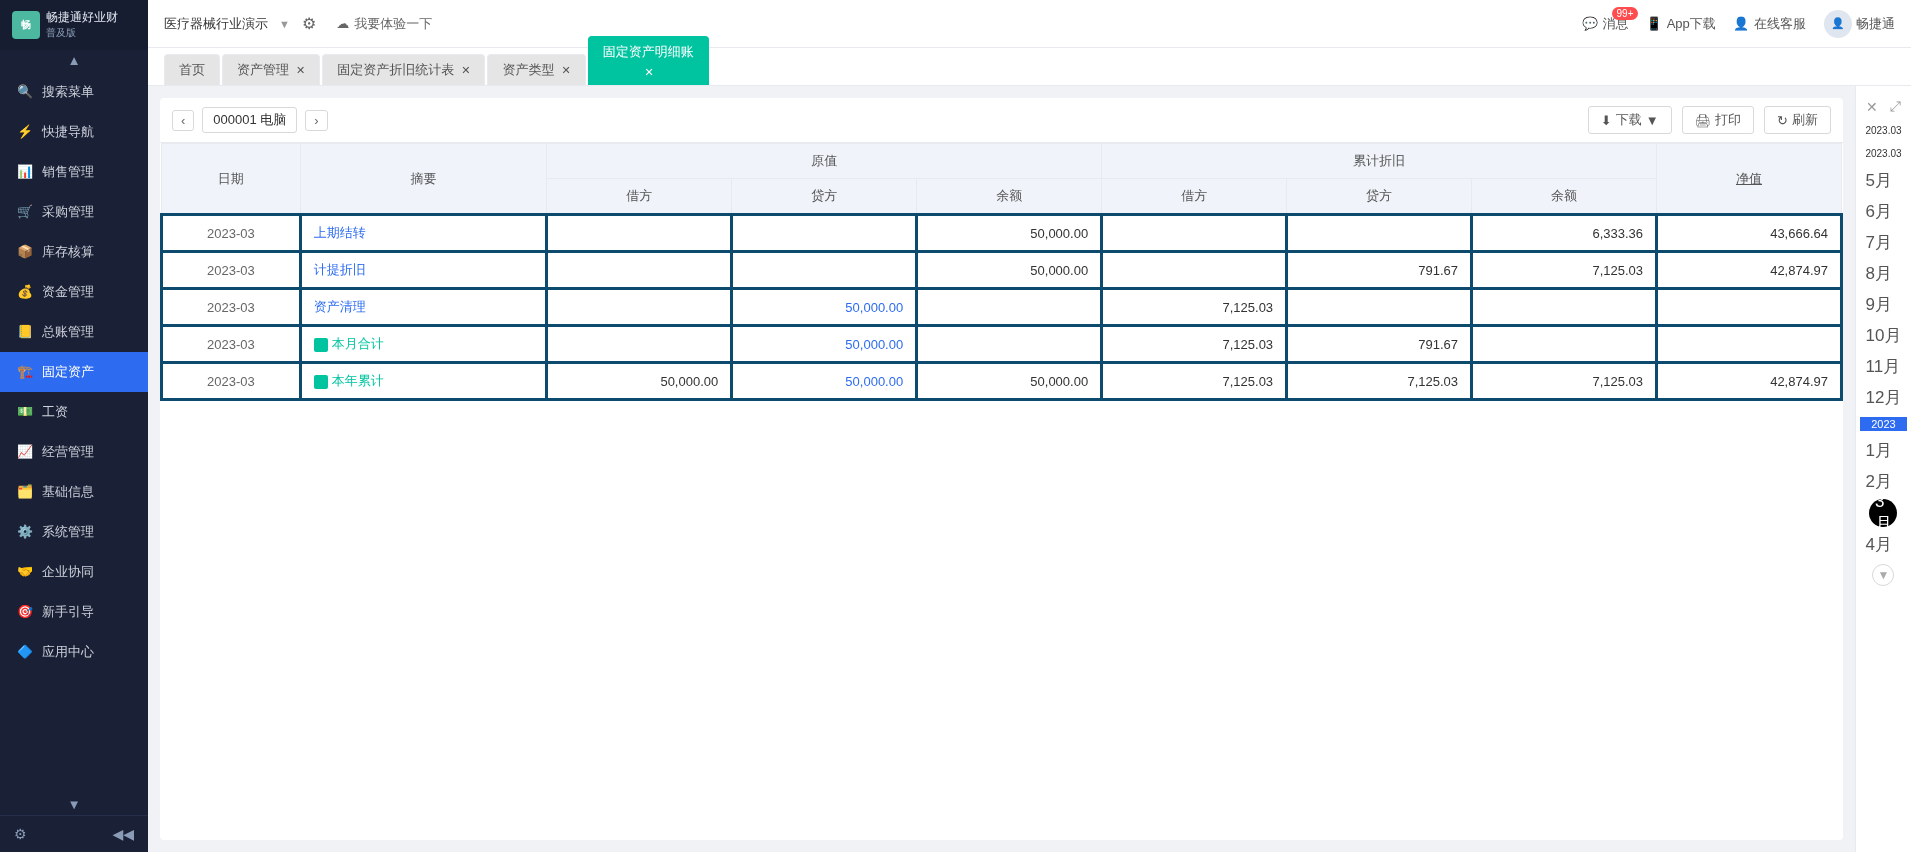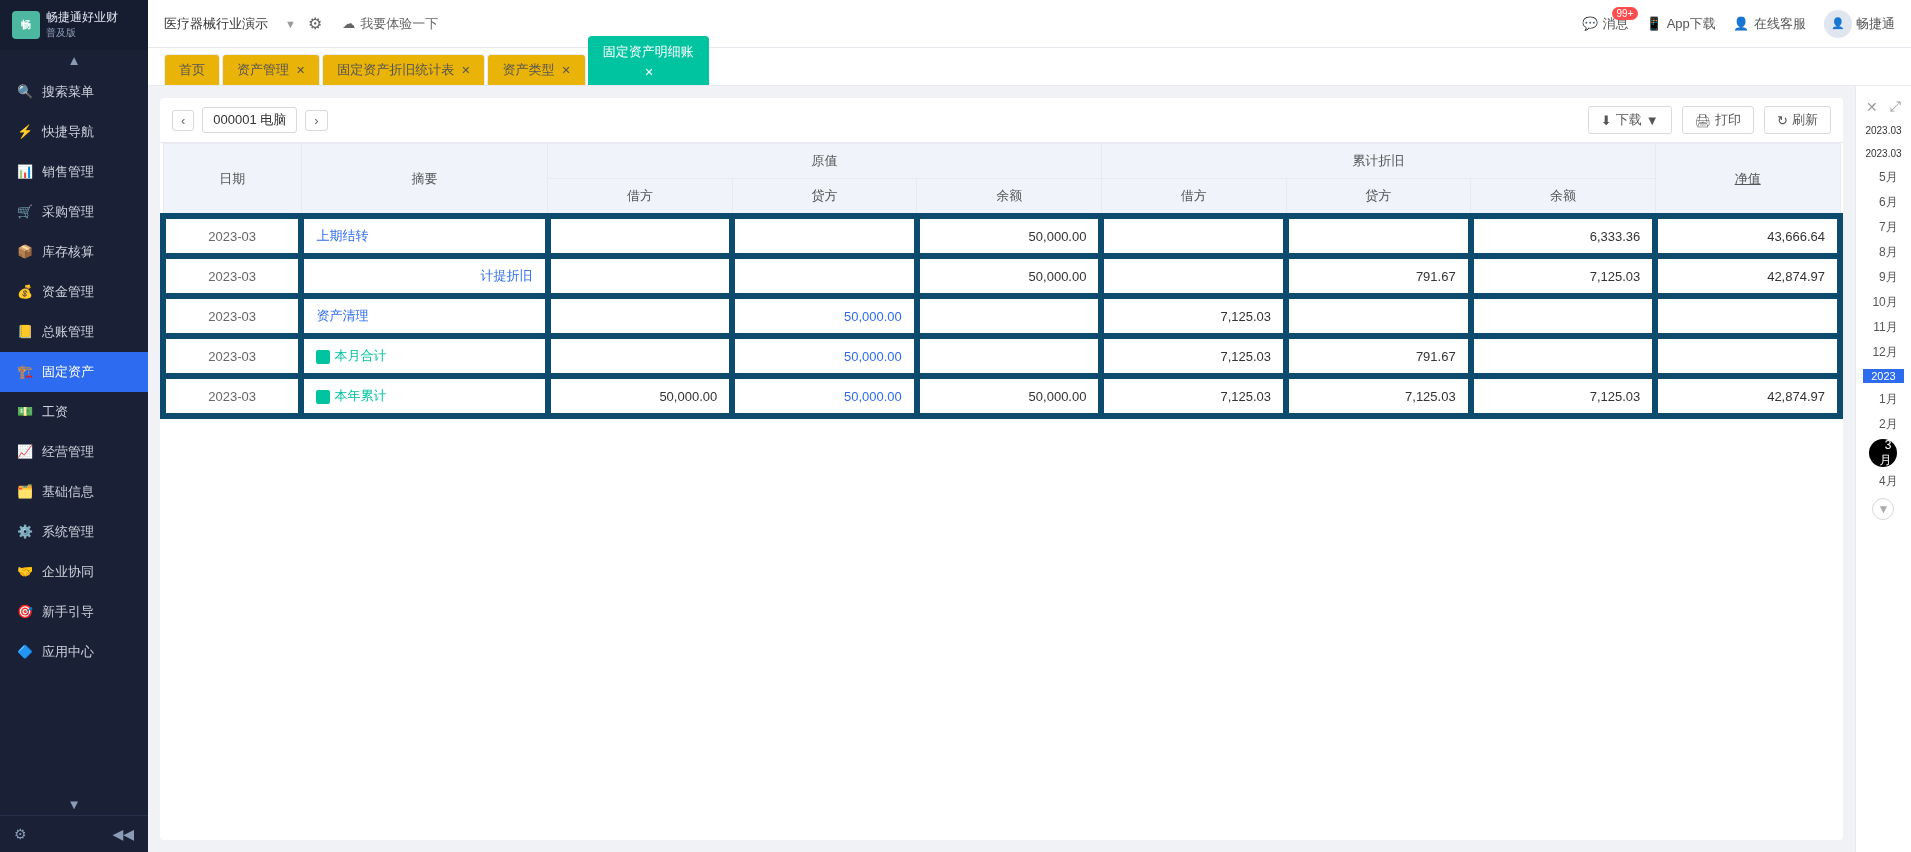--- a/index.html
+++ b/index.html
@@ -17,64 +17,64 @@
     .menu-item.active { background: #2d6cf0; color: white; }
     .menu-item .menu-icon { width: 18px; height: 18px; display: flex; align-items: center; justify-content: center; flex-shrink: 0; }
     .sidebar-bottom { border-top: 1px solid #252f4a; display: flex; align-items: center; justify-content: space-between; padding: 10px 14px; }
     .sidebar-bottom-btn { color: #8a9bb5; cursor: pointer; font-size: 14px; background: none; border: none; }
 
     
     .main { flex: 1; display: flex; flex-direction: column; overflow: hidden; }
 
     
     .topbar { background: white; height: 48px; display: flex; align-items: center; padding: 0 16px; gap: 12px; border-bottom: 1px solid #e8eaf0; flex-shrink: 0; }
-    .topbar-company { display: flex; align-items: center; gap: 17px; font-size: 13px; color: #333; cursor: pointer; }
+    .topbar-company { display: flex; align-items: center; gap: 11px; font-size: 13px; color: #333; cursor: pointer; }
     .topbar-company .chevron { color: #999; font-size: 11px; }
     .topbar-settings { color: #666; cursor: pointer; font-size: 16px; }
     .topbar-experience { display: flex; align-items: center; gap: 5px; color: #666; font-size: 13px; cursor: pointer; margin-left: 8px; }
     .topbar-right { margin-left: auto; display: flex; align-items: center; gap: 18px; }
     .topbar-right-item { display: flex; align-items: center; gap: 4px; color: #555; font-size: 13px; cursor: pointer; position: relative; }
     .badge { background: #ff4d4f; color: white; font-size: 10px; border-radius: 10px; padding: 1px 5px; position: absolute; top: -8px; right: -10px; }
     .topbar-avatar { width: 28px; height: 28px; background: #e0e6f0; border-radius: 50%; display: flex; align-items: center; justify-content: center; color: #666; font-size: 11px; }
 
     
     .tabs-bar { background: white; height: 38px; display: flex; align-items: flex-end; padding: 0 16px; gap: 2px; border-bottom: 1px solid #e8eaf0; flex-shrink: 0; }
-    .tab { display: flex; align-items: center; gap: 5px; padding: 6px 14px; font-size: 13px; color: #555; cursor: pointer; border-radius: 4px 4px 0 0; background: #eab308; border: 1px solid #e8eaf0; border-bottom: none; margin-top: 4px; }
+    .tab { display: flex; align-items: center; gap: 5px; padding: 6px 14px; font-size: 13px; color: #555; cursor: pointer; border-radius: 4px 4px 0 0; background: #e5e5e5; border: 1px solid #e8eaf0; border-bottom: none; margin-top: 4px; }
     .tab.active { background: #00c4a0; color: white; border-color: #00c4a0; flex-direction: column; }
     .tab .tab-close { font-size: 11px; color: inherit; margin-left: 2px; cursor: pointer; }
 
     
     .content { flex: 1; display: flex; overflow: hidden; background: #f0f2f5; }
     .content-main { flex: 1; overflow: hidden; display: flex; flex-direction: column; padding: 12px; }
 
     
     .asset-toolbar { background: white; padding: 8px 12px; display: flex; align-items: center; gap: 8px; border-radius: 4px 4px 0 0; border-bottom: 1px solid #e8eaf0; flex-shrink: 0; }
     .asset-nav-btn { background: none; border: 1px solid #d9d9d9; border-radius: 3px; padding: 2px 8px; cursor: pointer; color: #666; font-size: 13px; }
     .asset-code-box { border: 1px solid #d9d9d9; border-radius: 3px; padding: 3px 10px; font-size: 13px; color: #333; background: white; }
     .toolbar-right { margin-left: auto; display: flex; align-items: center; gap: 10px; }
     .toolbar-btn { display: flex; align-items: center; gap: 4px; padding: 4px 12px; border: 1px solid #d9d9d9; border-radius: 3px; background: white; cursor: pointer; font-size: 13px; color: #555; }
 
     
     .table-wrap { flex: 1; background: white; overflow: auto; border-radius: 0 0 4px 4px; }
     table { width: 100%; border-collapse: collapse; font-size: 13px; }
     table th { background: #f0f4fa; color: #555; font-weight: 500; padding: 8px 12px; border: 1px solid #e8eaf0; text-align: center; }
-    table td { padding: 8px 12px; border: 6px solid #0c4a6e; color: #333; text-align: center; white-space: nowrap; }
+    table td { padding: 8px 12px; border: 3px solid #0c4a6e; color: #333; text-align: center; white-space: nowrap; }
     .td-date { color: #666; }
     .td-summary { text-align: left; color: #2d6cf0; }
     .td-amount { text-align: right; }
     .month-badge { display: inline-block; width: 14px; height: 14px; background: #00c4a0; border-radius: 2px; margin-right: 4px; vertical-align: middle; }
     .col-group-header { text-align: center; }
 
     
     .right-panel { width: 56px; background: white; border-left: 1px solid #e8eaf0; display: flex; flex-direction: column; align-items: center; padding-top: 4px; flex-shrink: 0; overflow-y: auto; }
     .right-panel-header { font-size: 10px; color: #333; padding: 6px 4px; text-align: center; }
     .right-panel-close { cursor: pointer; color: #999; font-size: 14px; padding: 4px; }
     .right-panel-expand { cursor: pointer; color: #999; font-size: 14px; padding: 4px; }
     .panel-header-row { display: flex; align-items: center; justify-content: flex-end; width: 100%; padding: 4px 6px 0; gap: 4px; }
-    .month-item { font-size: 12px; color: #555; padding: 4px 6px; text-align: right; cursor: pointer; width: 100%; }
+    .month-item { font-size: 17px; color: #555; padding: 4px 6px; text-align: left; cursor: pointer; width: 100%; }
     .month-item.highlight { background: #000000; color: white; border-radius: 50%; width: 28px; height: 28px; display: flex; align-items: center; justify-content: center; margin: 2px auto; }
     .year-badge { background: #2d6cf0; color: white; border-radius: 0; font-size: 11px; padding: 1px 8px; margin: 4px auto; display: block; text-align: center; }
     .arrow-circle { width: 22px; height: 22px; border-radius: 50%; border: 1px solid #d9d9d9; display: flex; align-items: center; justify-content: center; color: #aaa; font-size: 12px; cursor: pointer; margin: 4px auto; }
   </style>
 </head>
 <body>
 
 <div class="sidebar">
   <div class="sidebar-logo">
     <div class="logo-icon">畅</div>
@@ -258,21 +258,21 @@
     <td class="td-amount"></td>
     <td class="td-amount" style="color:inherit"></td>
     <td class="td-amount">50,000.00</td>
     <td class="td-amount"></td>
     <td class="td-amount"></td>
     <td class="td-amount">6,333.36</td>
     <td class="td-amount">43,666.64</td>
   </tr>
               <tr>
     <td class="td-date">2023-03</td>
-    <td class="td-summary" style="text-align:right"><span style="color:#2d6cf0">计提折旧</span></td>
+    <td class="td-summary" style="text-align:left"><span style="color:#2d6cf0">计提折旧</span></td>
     <td class="td-amount"></td>
     <td class="td-amount" style="color:inherit"></td>
     <td class="td-amount">50,000.00</td>
     <td class="td-amount"></td>
     <td class="td-amount">791.67</td>
     <td class="td-amount">7,125.03</td>
     <td class="td-amount">42,874.97</td>
   </tr>
               <tr>
     <td class="td-date">2023-03</td>

